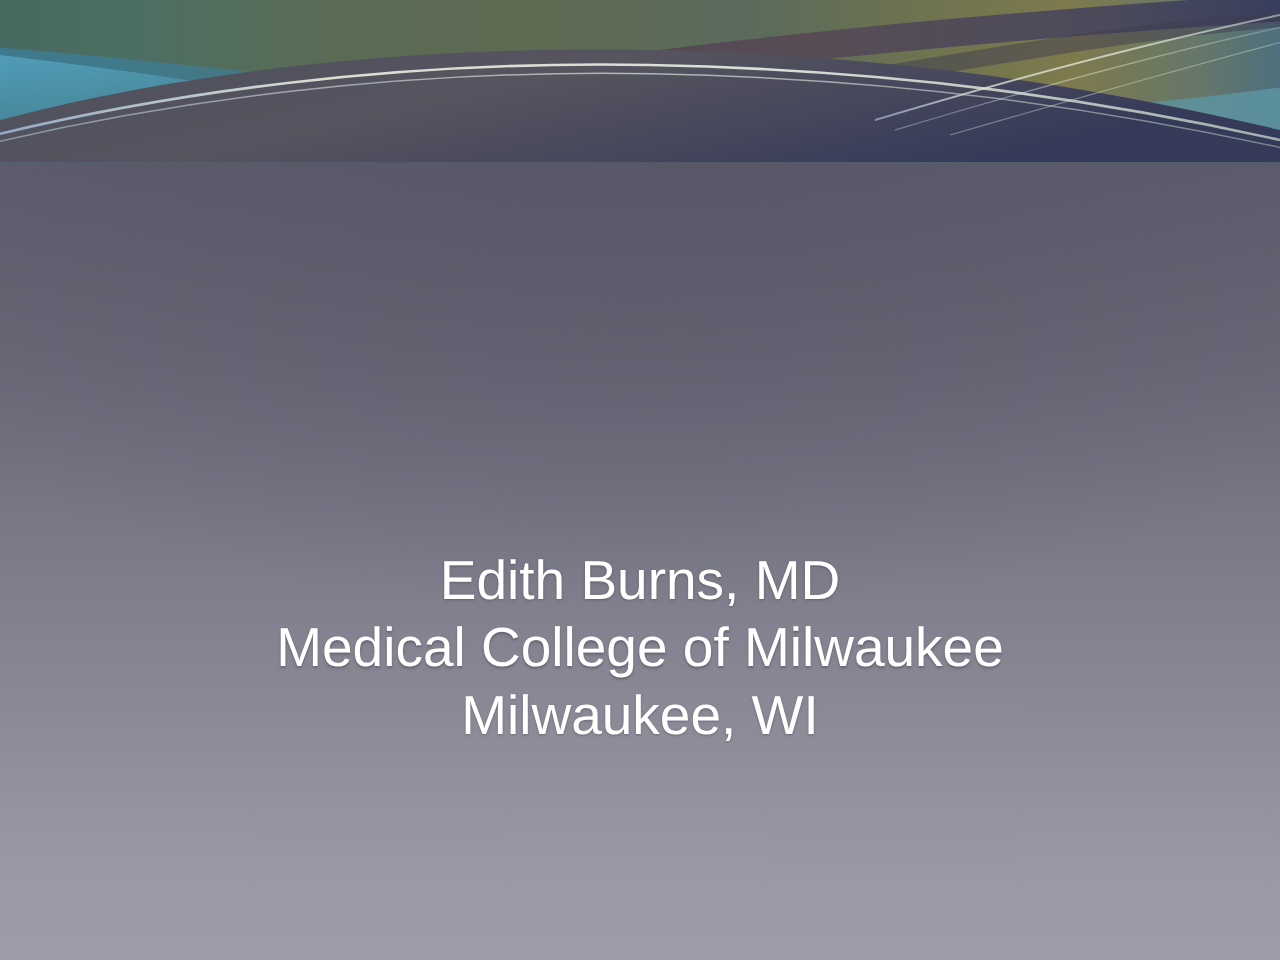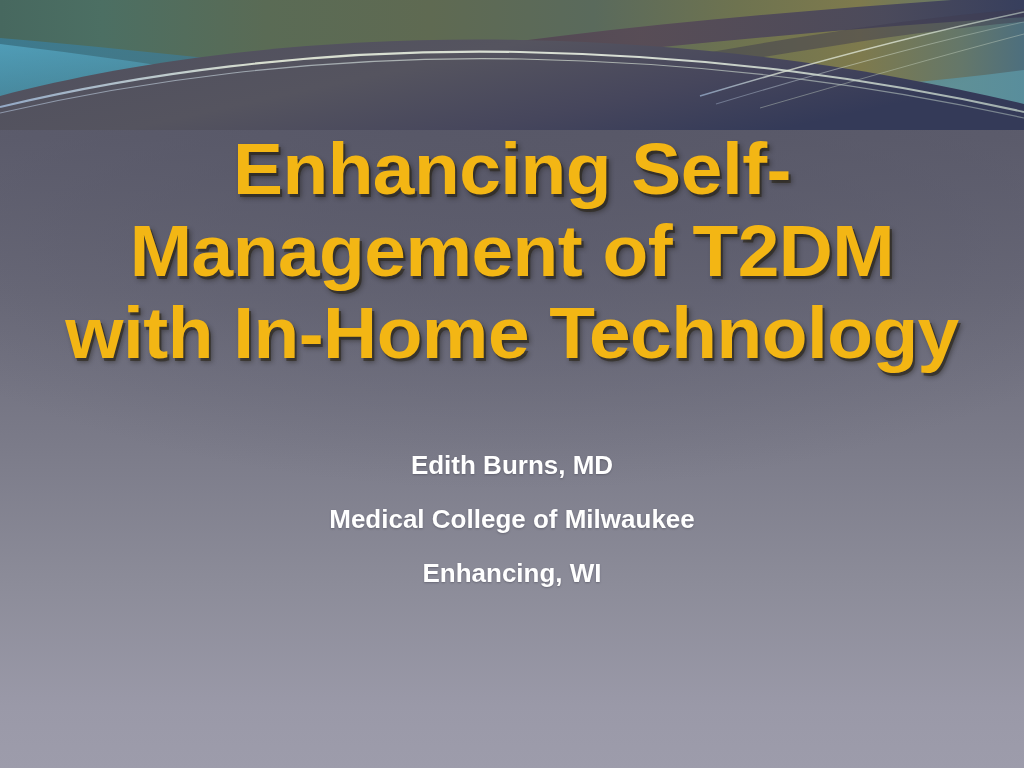--- a/index.html
+++ b/index.html
@@ -72,22 +72,22 @@
   
   #subtitle-block {
     position: absolute;
     top: 438px;
     left: 0;
     width: 1024px;
     text-align: center;
   }
   .subtitle-line {
     font-family: "Liberation Sans", sans-serif;
-    font-weight: bold;
-    font-size: 26px;
+    font-weight: normal;
+    font-size: 44px;
     line-height: 54px;
     color: #ffffff;
     text-shadow: 0 1px 2px rgba(40,40,55,0.35);
     white-space: nowrap;
   }
 </style>
 </head>
 <body>
 
 <div id="slide">
@@ -166,25 +166,20 @@
 
       <path d="M0,107 C130,76 310,48 520,52 C720,56 880,80 1024,112" fill="none" stroke="url(#gHighlight)" stroke-width="2.1"></path>
       <path d="M0,113 C130,83 312,55 522,59 C722,63 882,87 1024,118" fill="none" stroke="url(#gHighlight2)" stroke-width="1.2"></path>
 
       <path d="M700,96 C800,66 910,36 1024,12" fill="none" stroke="url(#gHighlight)" stroke-width="1.6" opacity="0.8"></path>
       <path d="M716,104 C816,74 922,44 1024,22" fill="none" stroke="url(#gHighlight2)" stroke-width="1.1" opacity="0.7"></path>
       <path d="M760,108 C850,82 940,56 1024,34" fill="none" stroke="#cdd9c9" stroke-width="0.9" opacity="0.45"></path>
     </svg>
   </div>
 
-  <div id="title-block">
-    <div class="title-line">Enhancing Self-</div>
-    <div class="title-line">Management of T2DM</div>
-    <div class="title-line">with In-Home Technology</div>
-  </div>
 
   <div id="subtitle-block">
     <div class="subtitle-line">Edith Burns, MD</div>
     <div class="subtitle-line">Medical College of Milwaukee</div>
-    <div class="subtitle-line">Enhancing, WI</div>
+    <div class="subtitle-line">Milwaukee, WI</div>
   </div>
 
 </div>
 
 </body></html>

